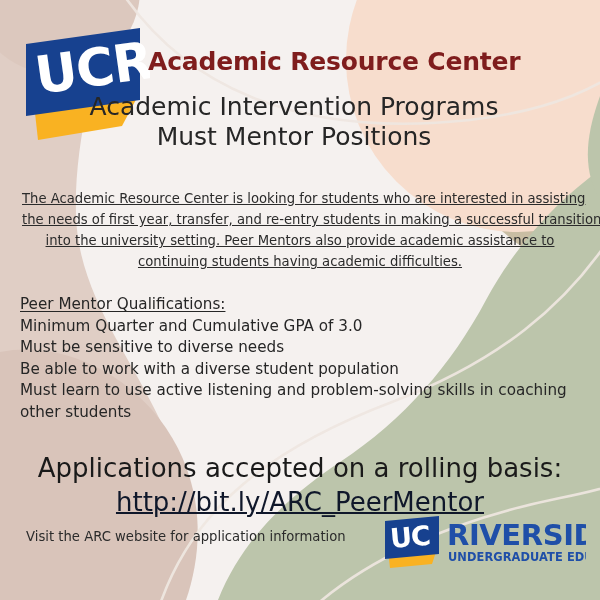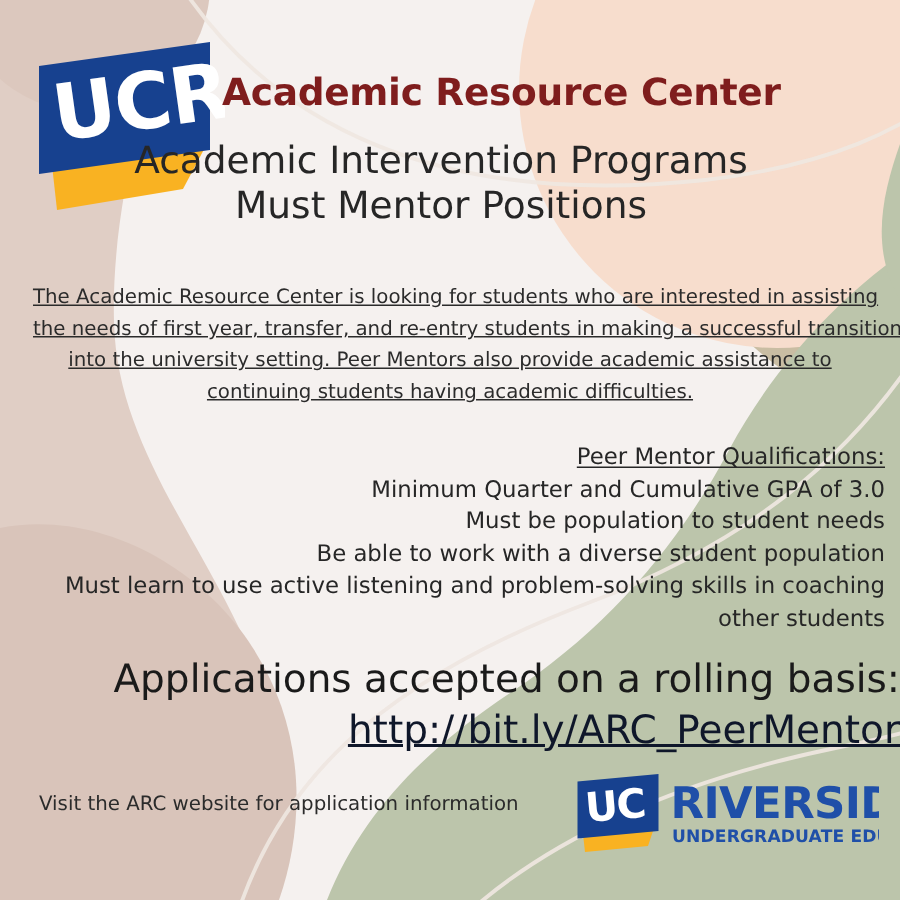--- a/index.html
+++ b/index.html
@@ -68,43 +68,43 @@
     font-family: "DejaVu Sans", sans-serif;
     font-size: 13.2px;
     line-height: 21px;
     color: #2b2b2b;
   }
   #intro .ln { display: block; white-space: nowrap; text-decoration: underline; }
 
   
   #quals {
     position: absolute;
-    left: 10px;
+    left: 20px;
     top: 294px;
     width: 580px;
-    text-align: right;
+    text-align: left;
     font-family: "DejaVu Sans", sans-serif;
     font-size: 15.2px;
     line-height: 21.5px;
     color: #262626;
   }
   #quals .qhead {
     display: block;
     text-decoration: underline;
     text-underline-offset: 2px;
   }
   #quals .qline { display: block; white-space: nowrap; }
 
   
   #cta {
     position: absolute;
     left: 0;
-    top: 436px;
+    top: 451px;
     width: 600px;
-    text-align: right;
+    text-align: center;
     font-family: "DejaVu Sans", sans-serif;
     font-size: 26px;
     line-height: 34px;
     color: #1a1a1a;
   }
   #cta .ln { display: block; }
   #cta-url {
     text-decoration: underline;
     text-underline-offset: 1px;
     color: #0f172a;
@@ -191,21 +191,21 @@
   <div id="intro">
     <span class="ln">The Academic Resource Center is looking for students who are interested in assisting</span>
     <span class="ln">the needs of first year, transfer, and re-entry students in making a successful transition</span>
     <span class="ln">into the university setting.  Peer Mentors also provide academic assistance to</span>
     <span class="ln">continuing students having academic difficulties.</span>
   </div>
 
   <div id="quals">
     <span class="qhead">Peer Mentor Qualifications:</span>
     <span class="qline">Minimum Quarter and Cumulative GPA of 3.0</span>
-    <span class="qline">Must be population to student needs</span>
+    <span class="qline">Must be sensitive to diverse needs</span>
     <span class="qline">Be able to work with a diverse student population</span>
     <span class="qline">Must learn to use active listening and problem-solving skills in coaching</span>
     <span class="qline">other students</span>
   </div>
 
   <div id="cta">
     <span class="ln">Applications accepted on a rolling basis:</span>
     <a class="ln" id="cta-url" href="#">http://bit.ly/ARC_PeerMentor</a>
   </div>
 

